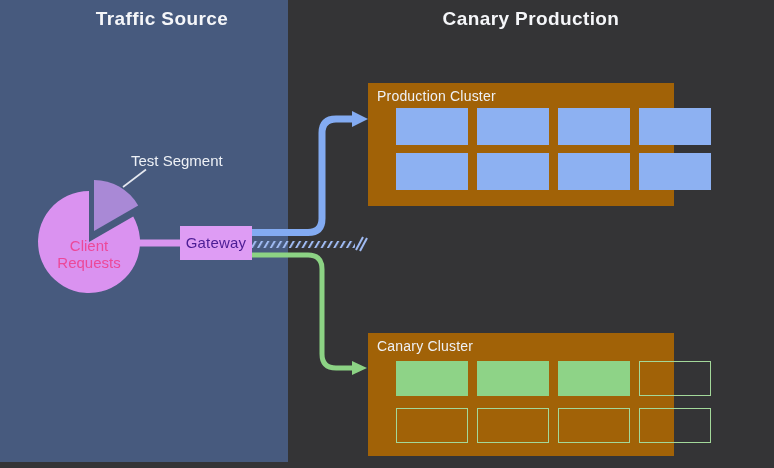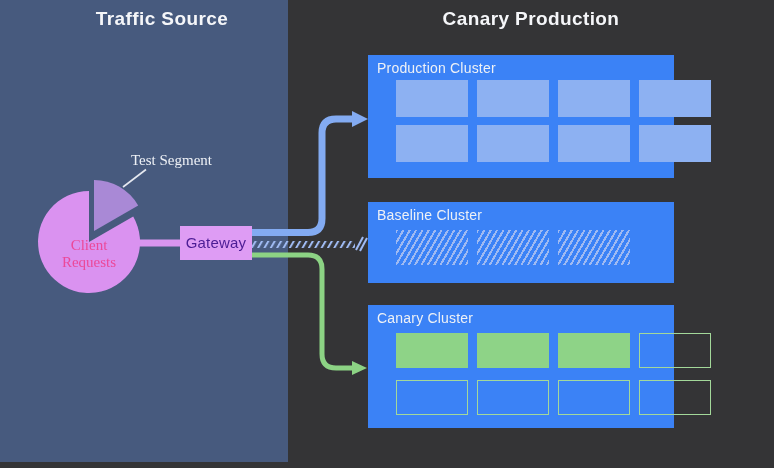--- a/index.html
+++ b/index.html
@@ -13,21 +13,21 @@
     position:absolute;left:0;top:0;width:288px;height:462px;
     background:#475a7e;
   }
   .panel-title{
     position:absolute;top:8px;font-size:19px;font-weight:700;
     letter-spacing:.4px;text-align:center;color:#f5f6f9;
   }
   .title-left{left:0;width:324px;}
   .title-right{left:288px;width:486px;}
   .cluster{
-    position:absolute;left:368px;width:306px;background:#3b82f6;
+    position:absolute;left:368px;width:306px;background:#a16207;margin-top:28px;
   }
   .cluster-label{
     position:absolute;left:9px;top:5px;font-size:14px;font-weight:500;
     letter-spacing:.2px;color:#eef1f6;
   }
   .grid{
     position:absolute;left:28px;top:28px;width:316px;
     display:flex;flex-wrap:wrap;gap:8px 9px;
   }
   .cluster.production{top:55px;height:123px;}
@@ -37,21 +37,21 @@
   .cluster.canary .grid{gap:12px 9px;}
   .cell{width:72px;height:35px;box-sizing:border-box;}
   .cluster.production .cell{height:37px;}
   .cell.active{background:#8db1f2;}
   .cell.hatched{
     background:repeating-linear-gradient(120deg,#9fbaf2 0 2px,rgba(0,0,0,0) 2px 5.5px);
   }
   .cell.canary{background:#8ed387;}
   .cell.idle{background:transparent;border:1.5px solid #a3d89a;}
   .overlay{position:absolute;left:0;top:0;pointer-events:none;}
-  .float-label{position:absolute;font-size:15px;font-weight:500;color:#eef1f6;font-family:Liberation Serif, serif;}
+  .float-label{position:absolute;font-size:15px;font-weight:500;color:#eef1f6;}
   .test-segment{left:131px;top:152px;}
   .client-requests{
     left:49px;top:237px;width:80px;text-align:center;line-height:17px;
     color:#ec4899;
   }
   .gateway{
     position:absolute;left:180px;top:226px;width:72px;height:34px;
     background:#de9cf4;color:#4c1d95;font-size:15px;font-weight:500;
     text-align:center;line-height:34px;letter-spacing:.2px;
   }
@@ -73,28 +73,20 @@
         <div class="cell active"></div>
         <div class="cell active"></div>
         <div class="cell active"></div>
         <div class="cell active"></div>
         <div class="cell active"></div>
         <div class="cell active"></div>
         <div class="cell active"></div>
       </div>
   </div>
 
-  <div class="cluster baseline">
-    <div class="cluster-label">Baseline Cluster</div>
-    <div class="grid">
-        <div class="cell hatched"></div>
-        <div class="cell hatched"></div>
-        <div class="cell hatched"></div>
-      </div>
-  </div>
 
   <div class="cluster canary">
     <div class="cluster-label">Canary Cluster</div>
     <div class="grid">
         <div class="cell canary"></div>
         <div class="cell canary"></div>
         <div class="cell canary"></div>
         <div class="cell idle"></div>
         <div class="cell idle"></div>
         <div class="cell idle"></div>

